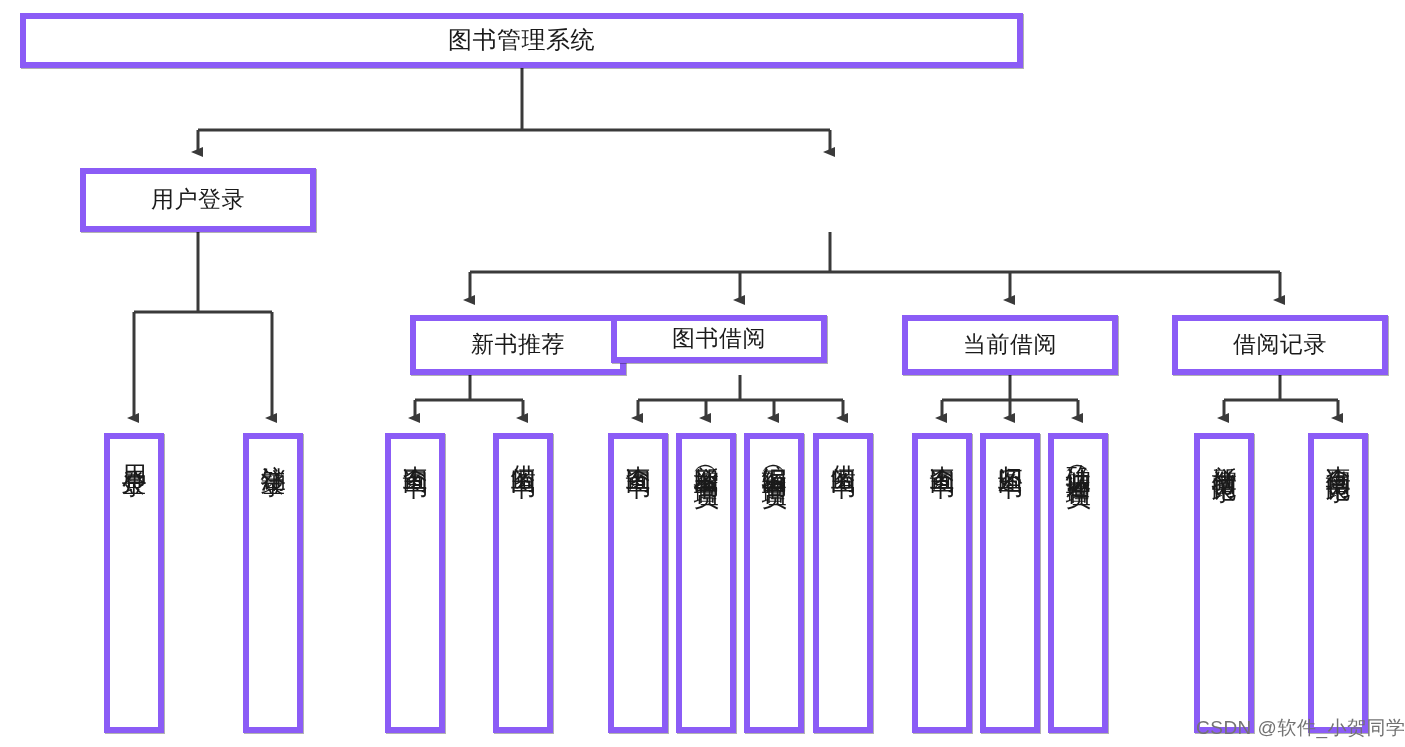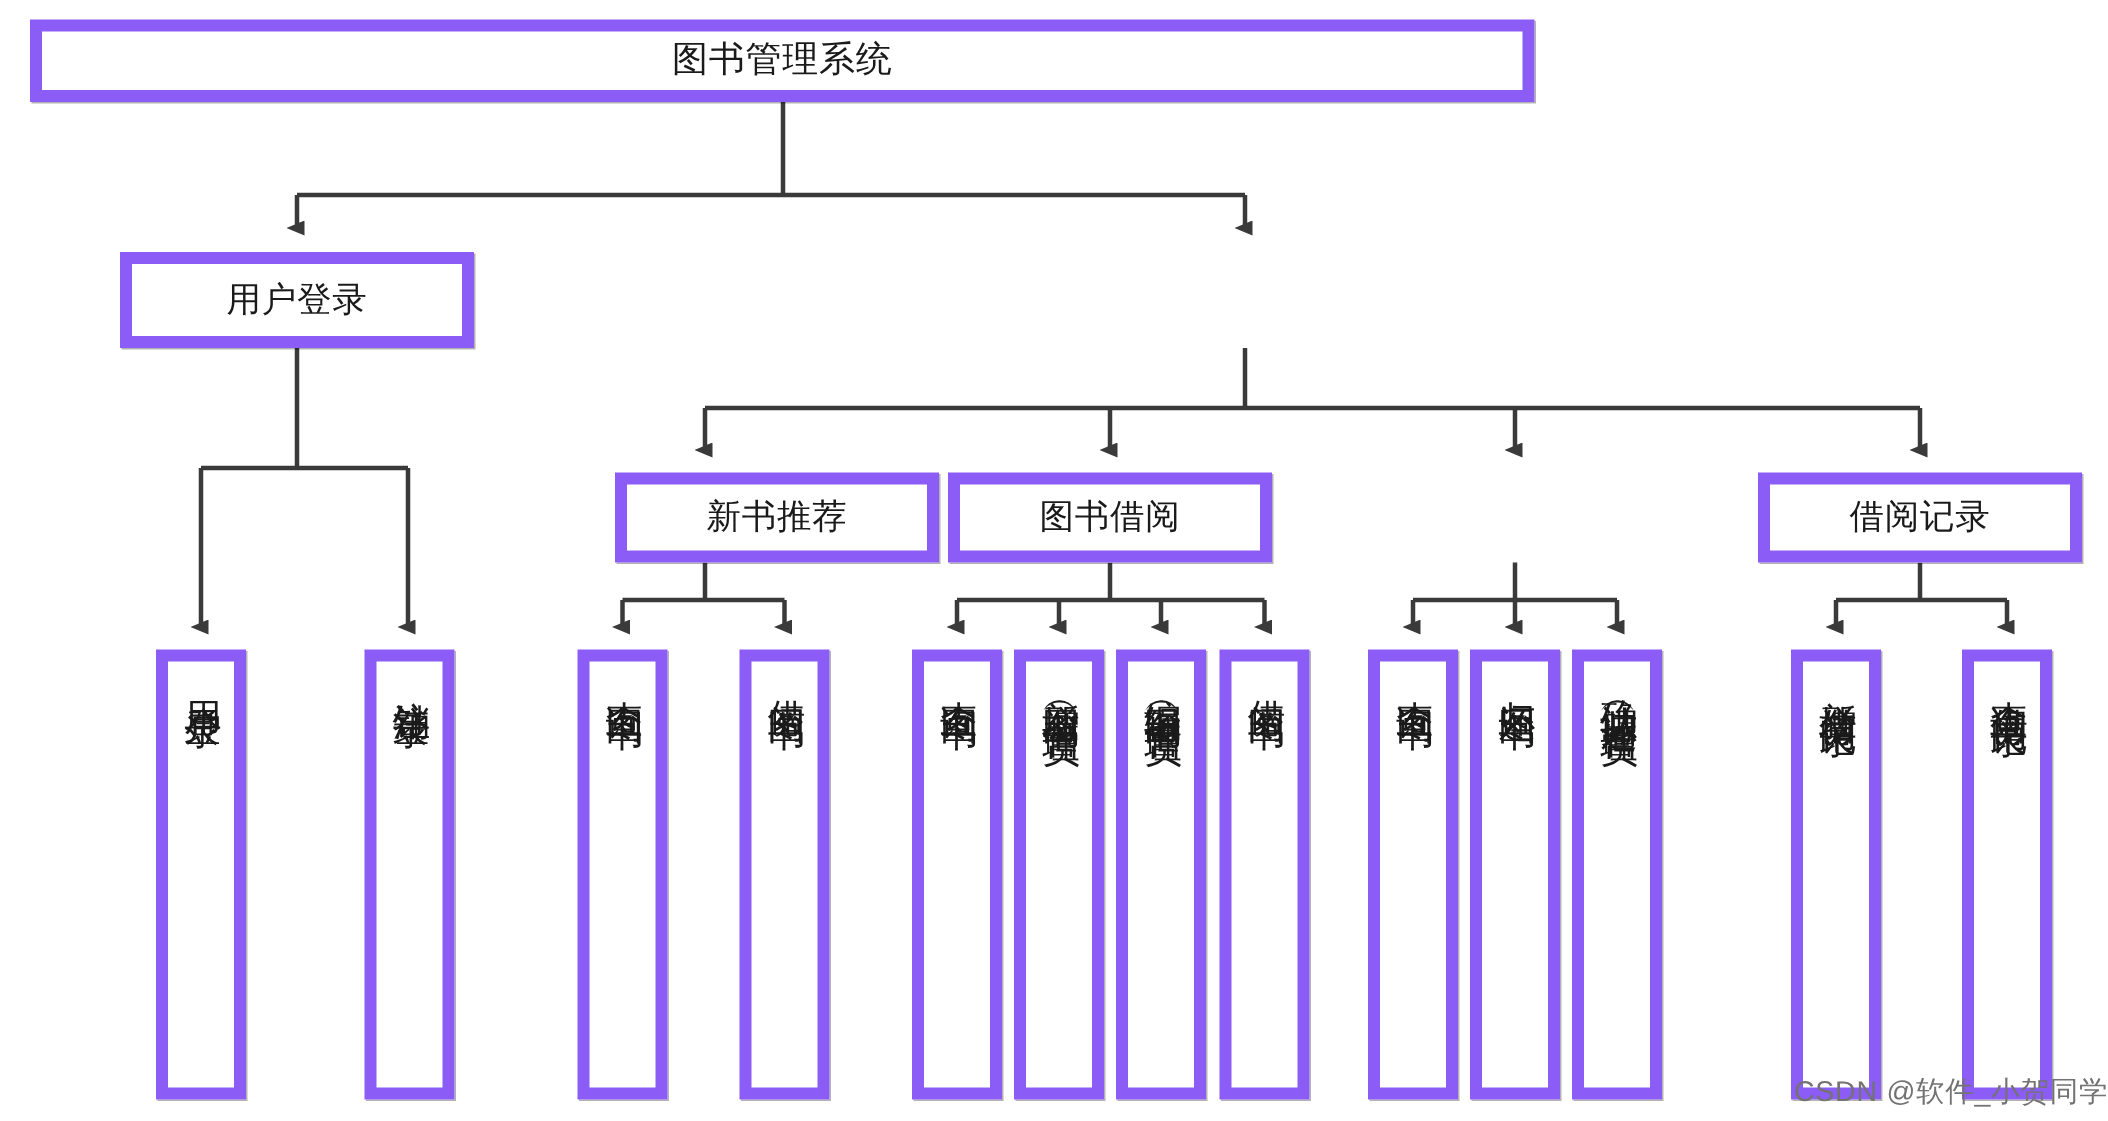--- a/index.html
+++ b/index.html
@@ -23,21 +23,21 @@
     left: 0;
     top: 0;
     width: 1405px;
     height: 747px;
     pointer-events: none;
   }
   .node {
     position: absolute;
     box-sizing: border-box;
     background: #ffffff;
-    border: 8px solid #8b5cf6;
+    border: 6px solid #8b5cf6;
     display: flex;
     align-items: center;
     justify-content: center;
     color: #1a1a1a;
     box-shadow: 1px 1px 0 rgba(0,0,0,0.30);
   }
   .node-label {
     display: block;
     text-align: center;
     letter-spacing: 0.5px;
@@ -135,22 +135,25 @@
     <span class="node-label">图书管理系统</span>
   </div>
 
   <div class="node horiz" style="left:80px; top:168px; width:236px; height:64px;">
     <span class="node-label">用户登录</span>
   </div>
 
   <div class="node horiz" style="left:362px; top:315px; width:216px; height:60px;margin-left:48px;">
     <span class="node-label">新书推荐</span>
   </div>
-  <div class="node horiz" style="left:632px; top:315px; width:216px; height:60px;">
+  <div class="node horiz" style="left:611px; top:315px; width:216px; height:48px;">
     <span class="node-label">图书借阅</span>
+  </div>
+  <div class="node horiz" style="left:902px; top:315px; width:216px; height:60px;">
+    <span class="node-label">当前借阅</span>
   </div>
   <div class="node horiz" style="left:1172px; top:315px; width:216px; height:60px;">
     <span class="node-label">借阅记录</span>
   </div>
 
   <div class="node vert" style="left:104px; top:433px; width:60px; height:300px;">
     <span class="node-label">用户登录</span>
   </div>
   <div class="node vert" style="left:243px; top:433px; width:60px; height:300px;">
     <span class="node-label">注销登录</span>

